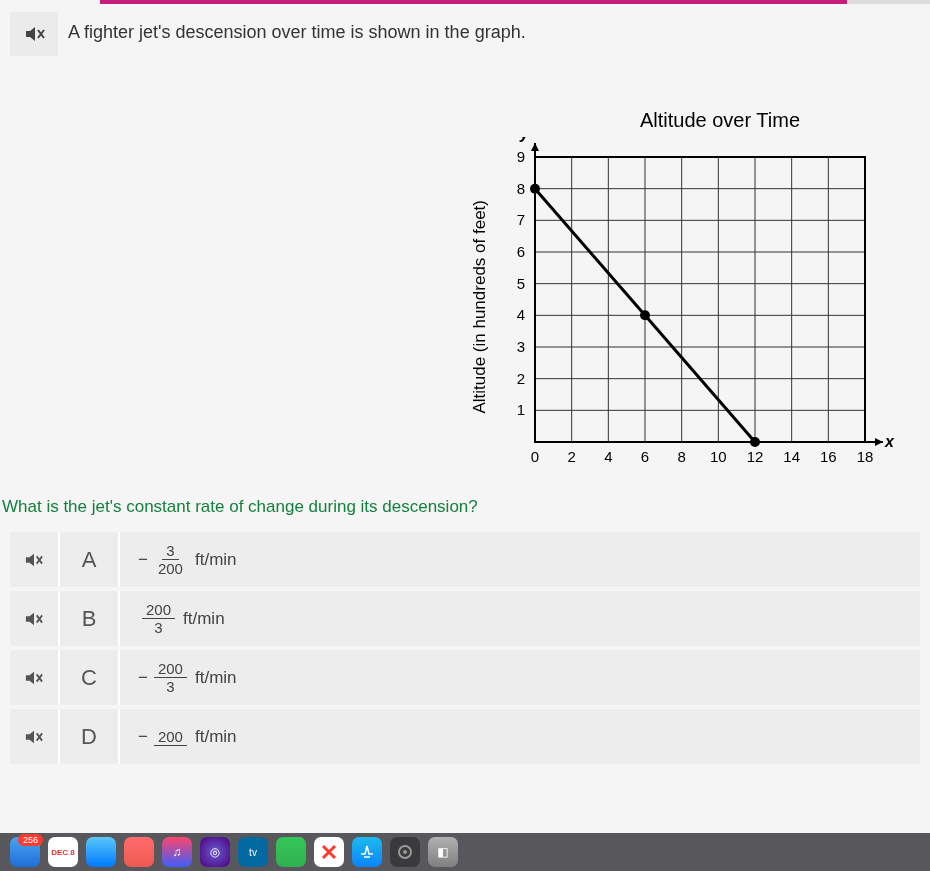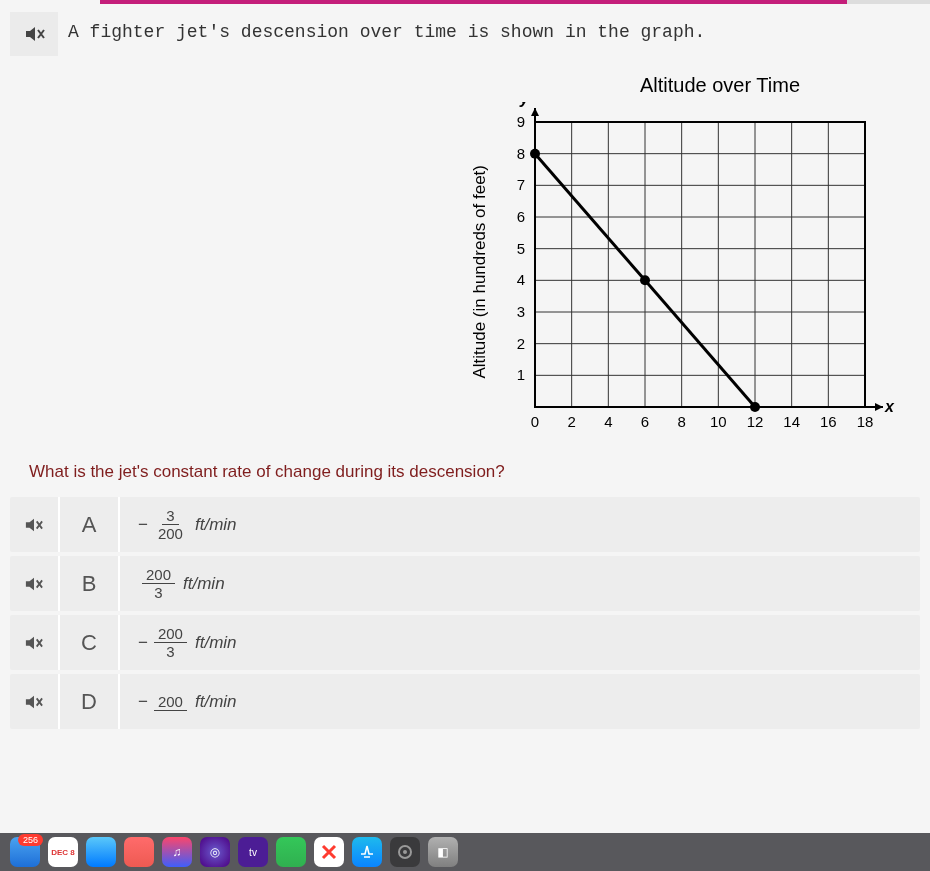--- a/index.html
+++ b/index.html
@@ -13,21 +13,20 @@
     }
     .top-bar {
       height: 4px;
       background: linear-gradient(to right, #c41e7a 0%, #c41e7a 90%, #ddd 90%);
       margin-left: 100px;
     }
     .question-header {
       display: flex;
       align-items: flex-start;
       padding: 8px 10px;
-      font-family: Liberation Mono, monospace;
     }
     .mute-icon-box {
       background: #ebebeb;
       padding: 12px 14px;
       display: flex;
       align-items: center;
       justify-content: center;
       margin-right: 10px;
     }
     .speaker-icon {
@@ -43,20 +42,21 @@
     }
     .chart-area {
       display: flex;
       justify-content: flex-end;
       padding-right: 20px;
       margin-top: 10px;
     }
     .chart-container {
       position: relative;
       width: 440px;
+      margin-top: 35px;
     }
     .chart-title {
       font-size: 20px;
       font-weight: normal;
       text-align: center;
       margin-left: 60px;
       margin-bottom: 5px;
     }
     .chart-body {
       display: flex;
@@ -69,22 +69,22 @@
       margin-right: 5px;
     }
     .x-axis-label {
       font-size: 17px;
       text-align: center;
       margin-left: 40px;
       margin-top: 8px;
     }
     .question-prompt {
       font-size: 17px;
-      color: #7f1d1d;
-      padding: 20px 15px 15px 29px;
+      color: #15803d;
+      padding: 20px 15px 15px 2px;
     }
     .answers {
       padding: 0 10px;
     }
     .answer-row {
       display: flex;
       align-items: center;
       background: #ededed;
       margin-bottom: 4px;
       min-height: 55px;
@@ -120,21 +120,21 @@
       display: inline-flex;
       flex-direction: column;
       align-items: center;
       vertical-align: middle;
       margin: 0 4px;
       font-size: 15px;
     }
     .fraction .num { border-bottom: 1px solid #444; padding: 0 4px; }
     .fraction .den { padding: 0 4px; }
     .neg { margin-right: 2px; }
-    .unit { margin-left: 4px; font-style: italic; }
+    .unit { margin-left: 4px; }
     .dock {
       position: absolute;
       bottom: 0;
       left: 0;
       right: 0;
       height: 38px;
       background: rgba(60,60,65,0.85);
       display: flex;
       align-items: center;
       padding: 0 10px;
@@ -314,21 +314,21 @@
   <div class="dock-item" style="background:linear-gradient(#4aa3f0,#1e6fd8);position:relative">
     <span class="badge">256</span>
   </div>
   <div class="dock-item" style="background:#fff;color:#d33;font-size:8px;font-weight:bold">
       <span>DEC 8</span>
     </div>
   <div class="dock-item" style="background:linear-gradient(#5ac8fa,#007aff)"></div>
   <div class="dock-item" style="background:linear-gradient(#ff6b6b,#ee5a52);position:relative"></div>
   <div class="dock-item" style="background:linear-gradient(#fc466b,#3f5efb)">♫</div>
   <div class="dock-item" style="background:radial-gradient(#6a5acd,#4b0082)">◎</div>
-  <div class="dock-item" style="background:#4c1d95;color:#fff;font-size:10px">
+  <div class="dock-item" style="background:#0369a1;color:#fff;font-size:10px">
       <span>tv</span>
     </div>
   <div class="dock-item" style="background:linear-gradient(#34c759,#30b050)"></div>
   <div class="dock-item" style="background:#fff">
     <svg width="18" height="18" viewBox="0 0 18 18">
         <path d="M3 3 L15 15 M15 3 L3 15" stroke="#ff3b30" stroke-width="3"></path>
       </svg>
   </div>
   <div class="dock-item" style="background:linear-gradient(#1ebaed,#0a84ff)">
     <svg width="16" height="16" viewBox="0 0 16 16">

